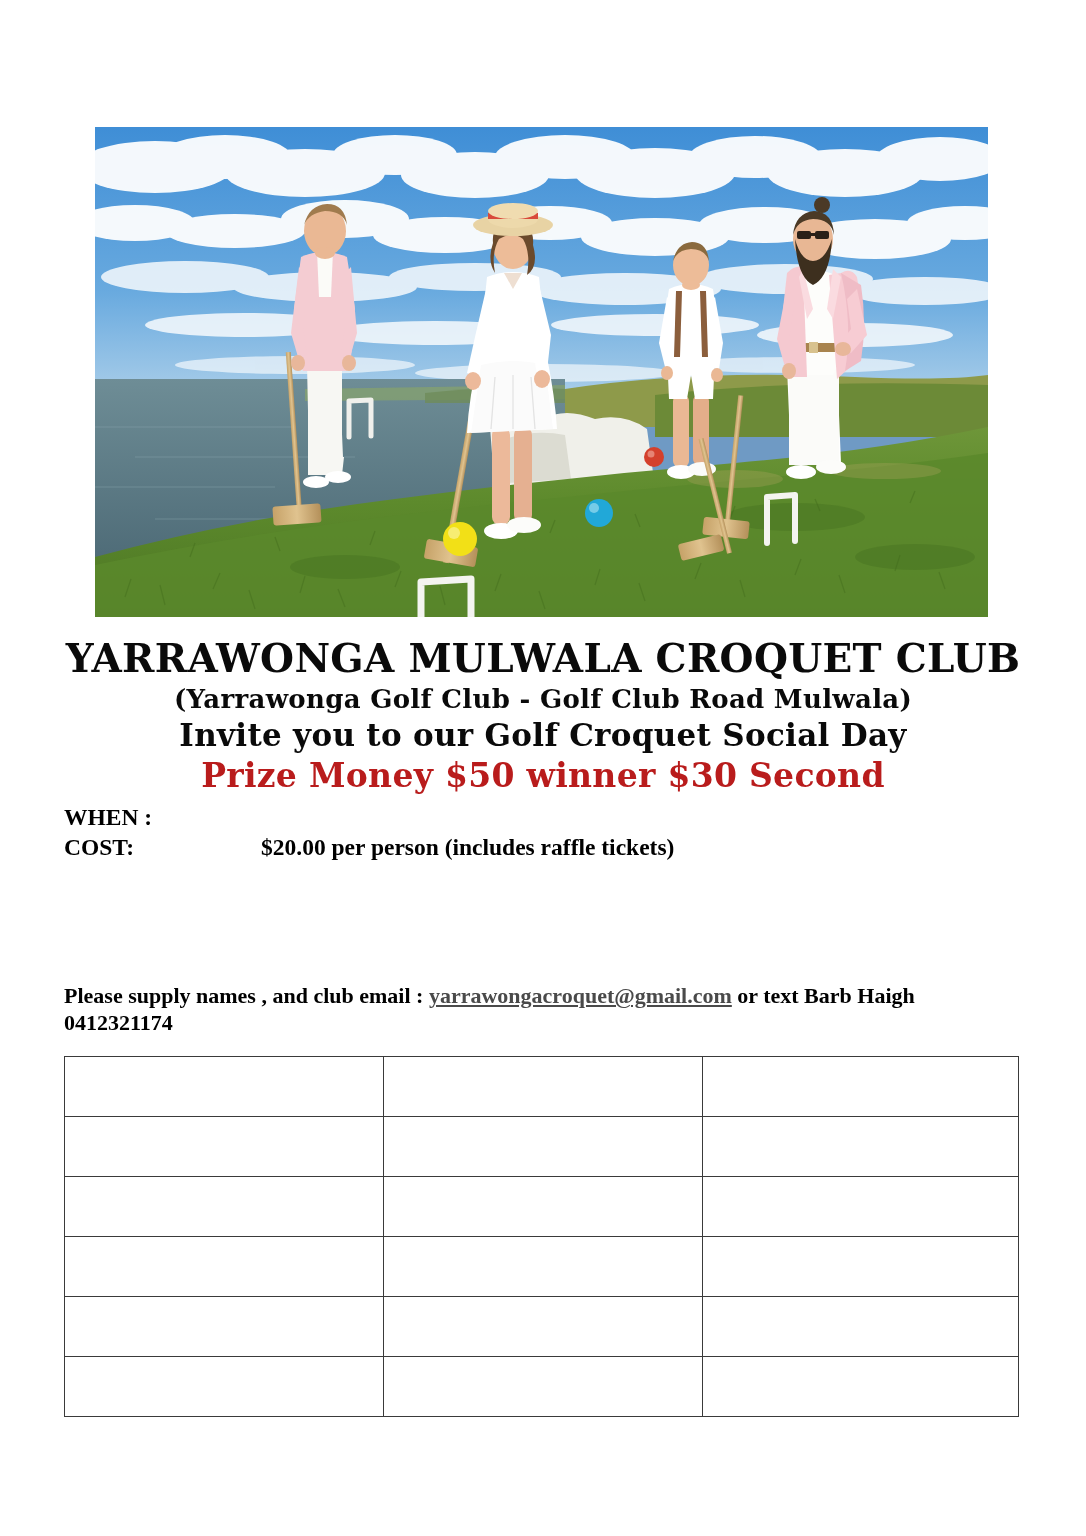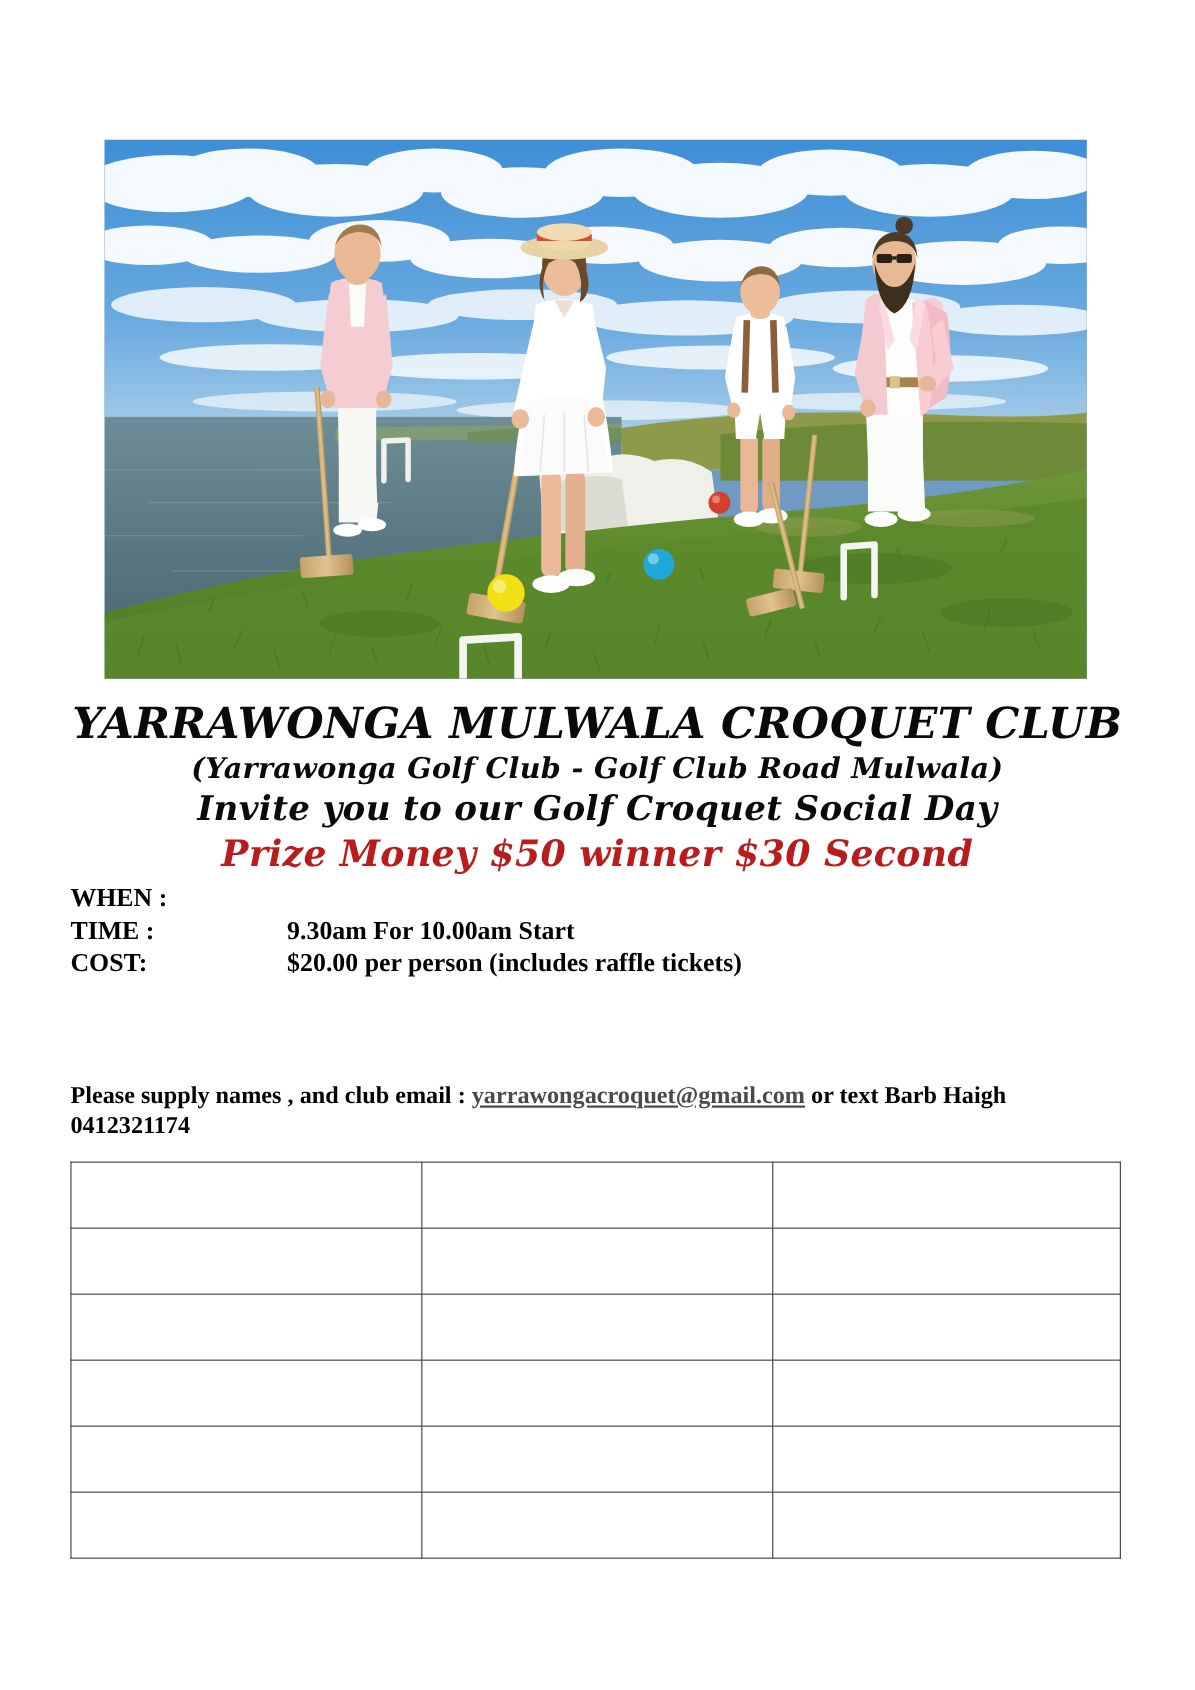--- a/index.html
+++ b/index.html
@@ -23,21 +23,20 @@
     width: 893px;
     height: 490px;
     overflow: hidden;
     background: #6f9ac4;
   }
   #photo svg { display: block; width: 100%; height: 100%; }
 
   
   .calli {
     font-family: "DejaVu Serif", "Liberation Serif", serif;
-    font-style: italic;
     font-weight: 600;
     text-align: center;
     color: #0a0a0a;
     letter-spacing: 0.3px;
   }
   #club-title {
     position: absolute;
     left: 0; right: 0;
     top: 636px;
     font-size: 39px;
@@ -407,24 +406,20 @@
 <div id="venue-line" class="calli">(Yarrawonga Golf Club - Golf Club Road Mulwala)</div>
 <div id="invite-line" class="calli">Invite you to our Golf Croquet Social Day</div>
 <div id="prize-line" class="calli">Prize Money   $50 winner $30 Second</div>
 
 <div id="details">
 
   <div class="drow">
     <div class="dlabel">WHEN :</div>
   </div>
 
-  <div class="drow">
-    <div class="dlabel">TIME :</div>
-    <div class="dvalue">9.30am For 10.00am Start</div>
-  </div>
 
   <div class="drow">
     <div class="dlabel">COST:</div>
     <div class="dvalue">$20.00 per person (includes raffle tickets)</div>
   </div>
 
 
 
 </div>
 

